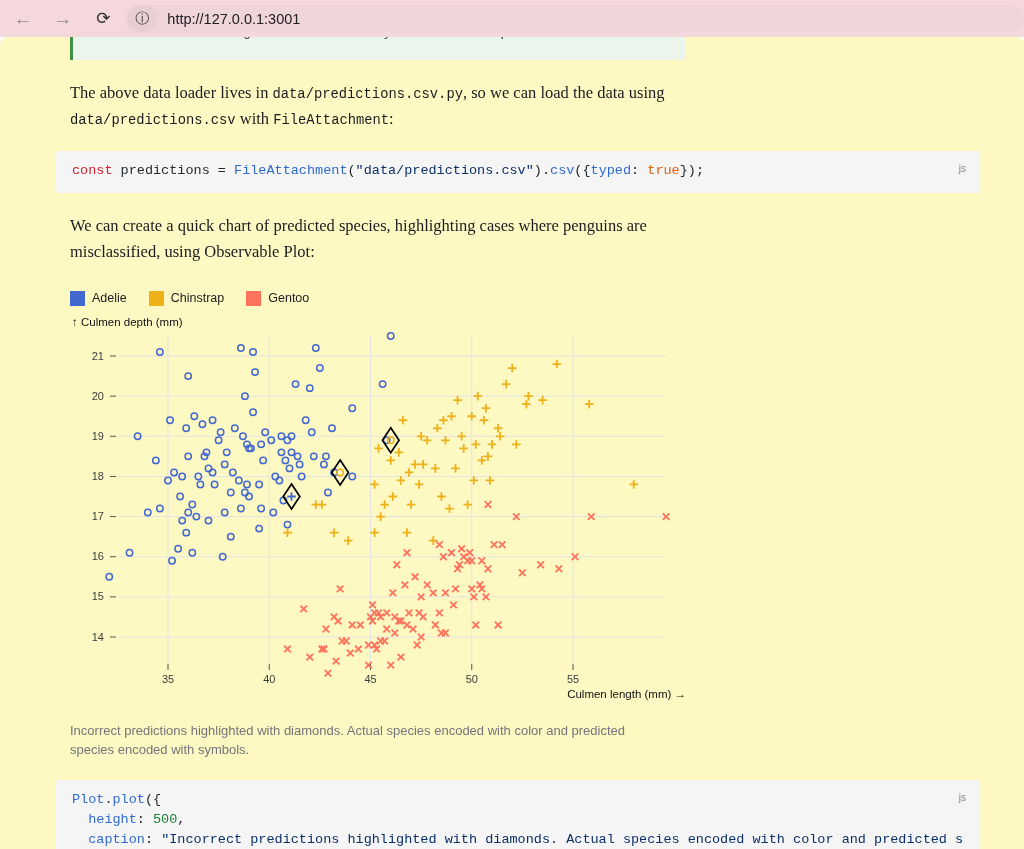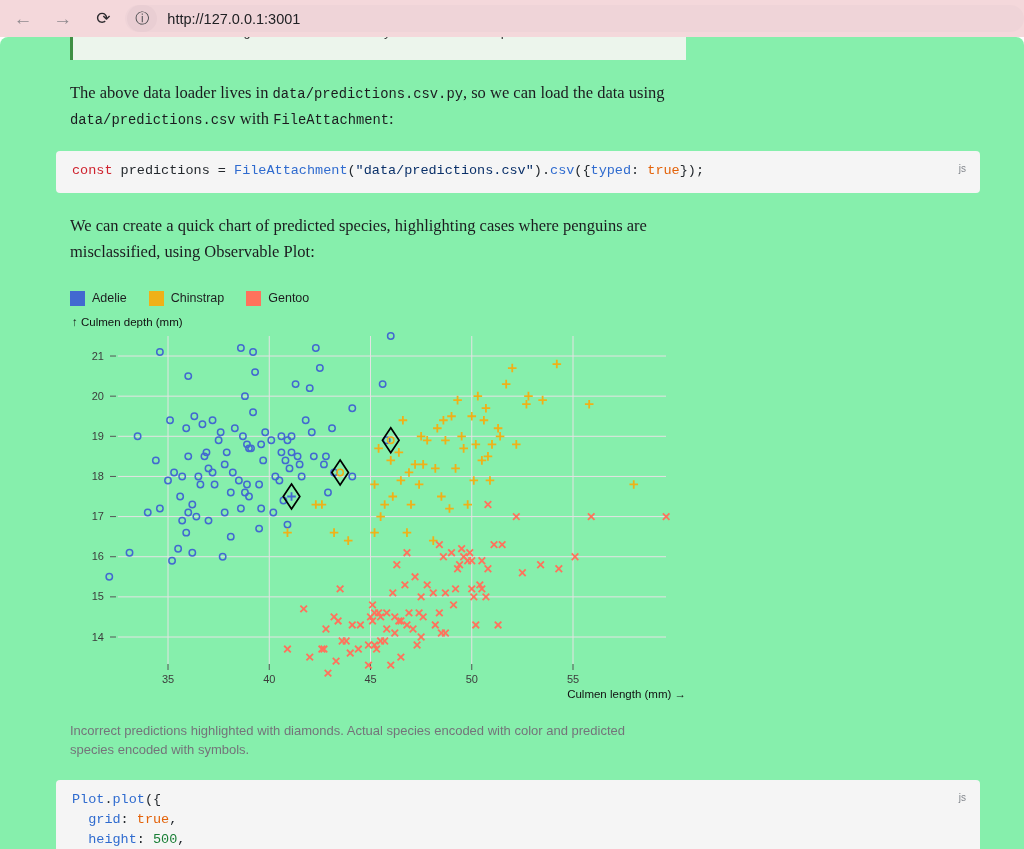--- a/index.html
+++ b/index.html
@@ -16,21 +16,21 @@
   .reload { color:#2c2a2e; font-size:17px; margin-left:12px; width:28px; text-align:center; cursor:pointer;}
   .omnibox { margin-left:8px; height:27px; width:906px; background:#efd4d8;
              border-radius:14px; display:flex; align-items:center; }
   .info-wrap { width:30px; height:27px; background:#e9ced3; border-radius:14px;
                display:flex; align-items:center; justify-content:center; margin-left:2px; }
   .info-ic { font-family:"Liberation Sans", sans-serif; font-size:14px; color:#3c4043; }
   .url { font-family:"Liberation Sans", sans-serif; font-size:14.5px; color:#202124; margin-left:10px; }
 
   
   .content { position:absolute; left:0; top:37px; width:1024px; height:812px;
-             background:#86efac; border-radius:8px 8px 0 0; overflow:hidden; }
+             background:#fef9c3; border-radius:8px 8px 0 0; overflow:hidden; }
   .column { padding-left:56px; padding-right:44px; }
 
   .callout { margin-left:14px; width:616px; height:23px; background:#ecf5ec;
              border-left:3px solid #3f8f44; overflow:hidden; position:relative; }
   .callout .clip { position:absolute; left:14px; top:-12px; font-family:"Liberation Mono", monospace;
                    font-size:13px; color:#333; white-space:pre; }
 
   .prose { margin:20px 0 0 14px; width:616px; font-size:16.5px; line-height:1.55; color:#1b1b1f; }
   .prose code { font-family:"Liberation Mono", monospace; font-size:13.8px; }
 
@@ -404,21 +404,20 @@
             <path d="M320.75 113.81400000000005L329.05 126.31400000000005L320.75 138.81400000000005L312.45 126.31400000000005Z" fill="none" stroke="#000000" stroke-width="1.7"></path>
             <circle cx="320.75" cy="126.31400000000005" r="3.2" fill="none" stroke="#efb118" stroke-width="1.5"></circle>
           </g>
         </svg>
       <figcaption>Incorrect predictions highlighted with diamonds. Actual species encoded with color and predicted species encoded with symbols.</figcaption>
     </figure>
 
     <div class="codeblock" style="height:140px; overflow:hidden;">
       <div>
           <div class="cl"><span class="tok-fn">Plot</span><span class="tok-pl">.</span><span class="tok-fn">plot</span><span class="tok-pl">({</span></div>
-          <div class="cl"><span class="tok-prop">  grid</span><span class="tok-pl">: </span><span class="tok-bool">true</span><span class="tok-pl">,</span></div>
           <div class="cl"><span class="tok-prop">  height</span><span class="tok-pl">: </span><span class="tok-num">500</span><span class="tok-pl">,</span></div>
           <div class="cl"><span class="tok-prop">  caption</span><span class="tok-pl">: </span><span class="tok-str">"Incorrect predictions highlighted with diamonds. Actual species encoded with color and predicted species encoded with symbols."</span></div>
         </div>
       <span class="lang">js</span>
     </div>
 
   </div>
 </div>
 
 </body></html>

